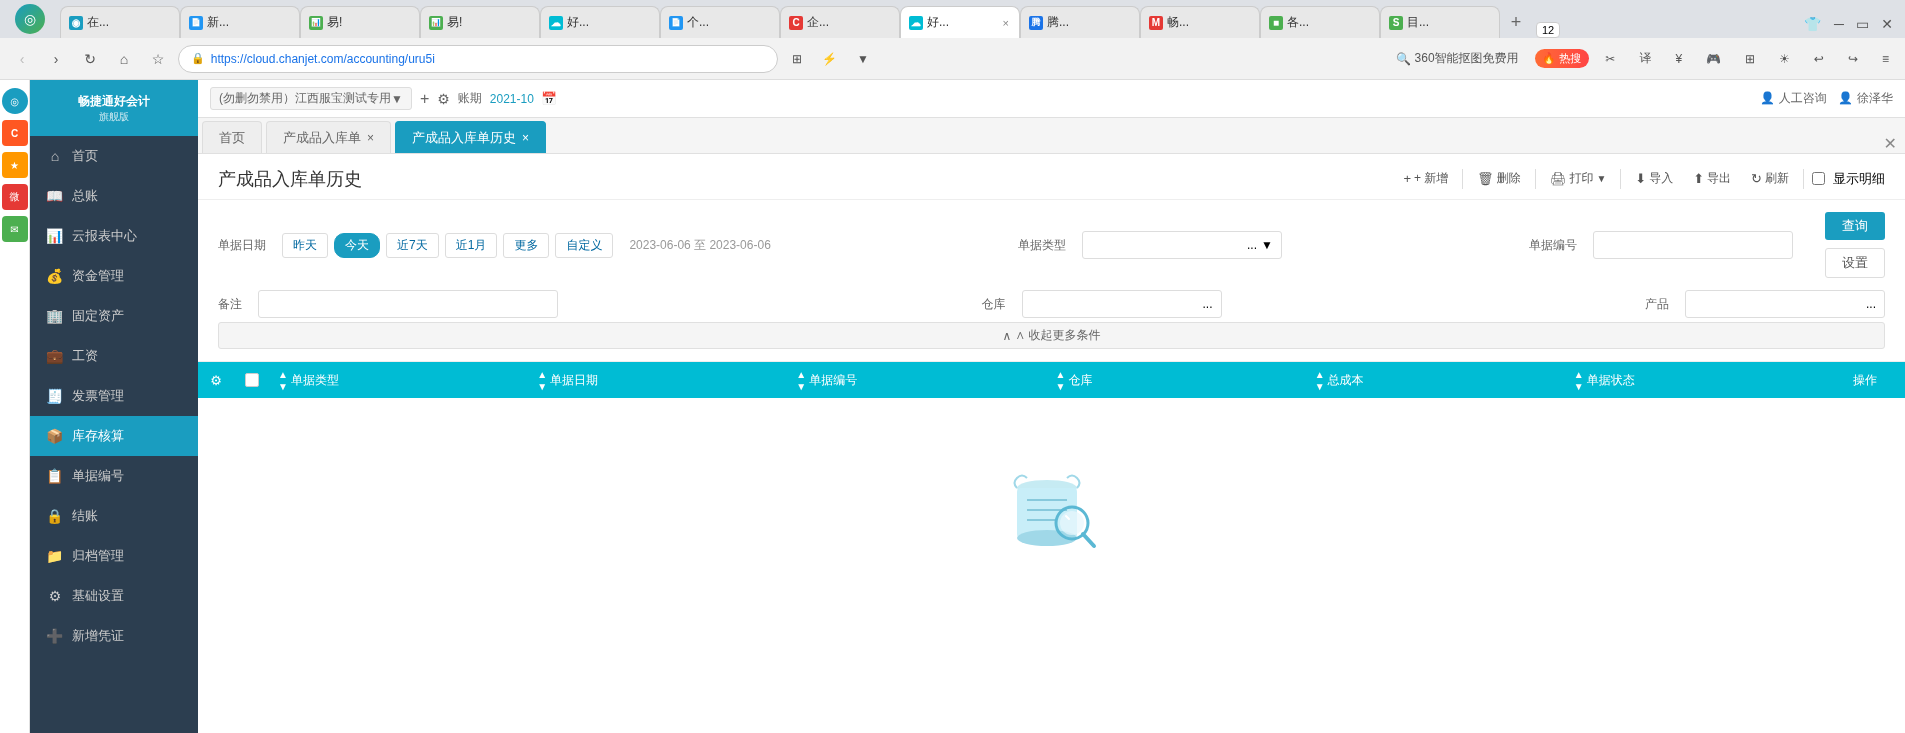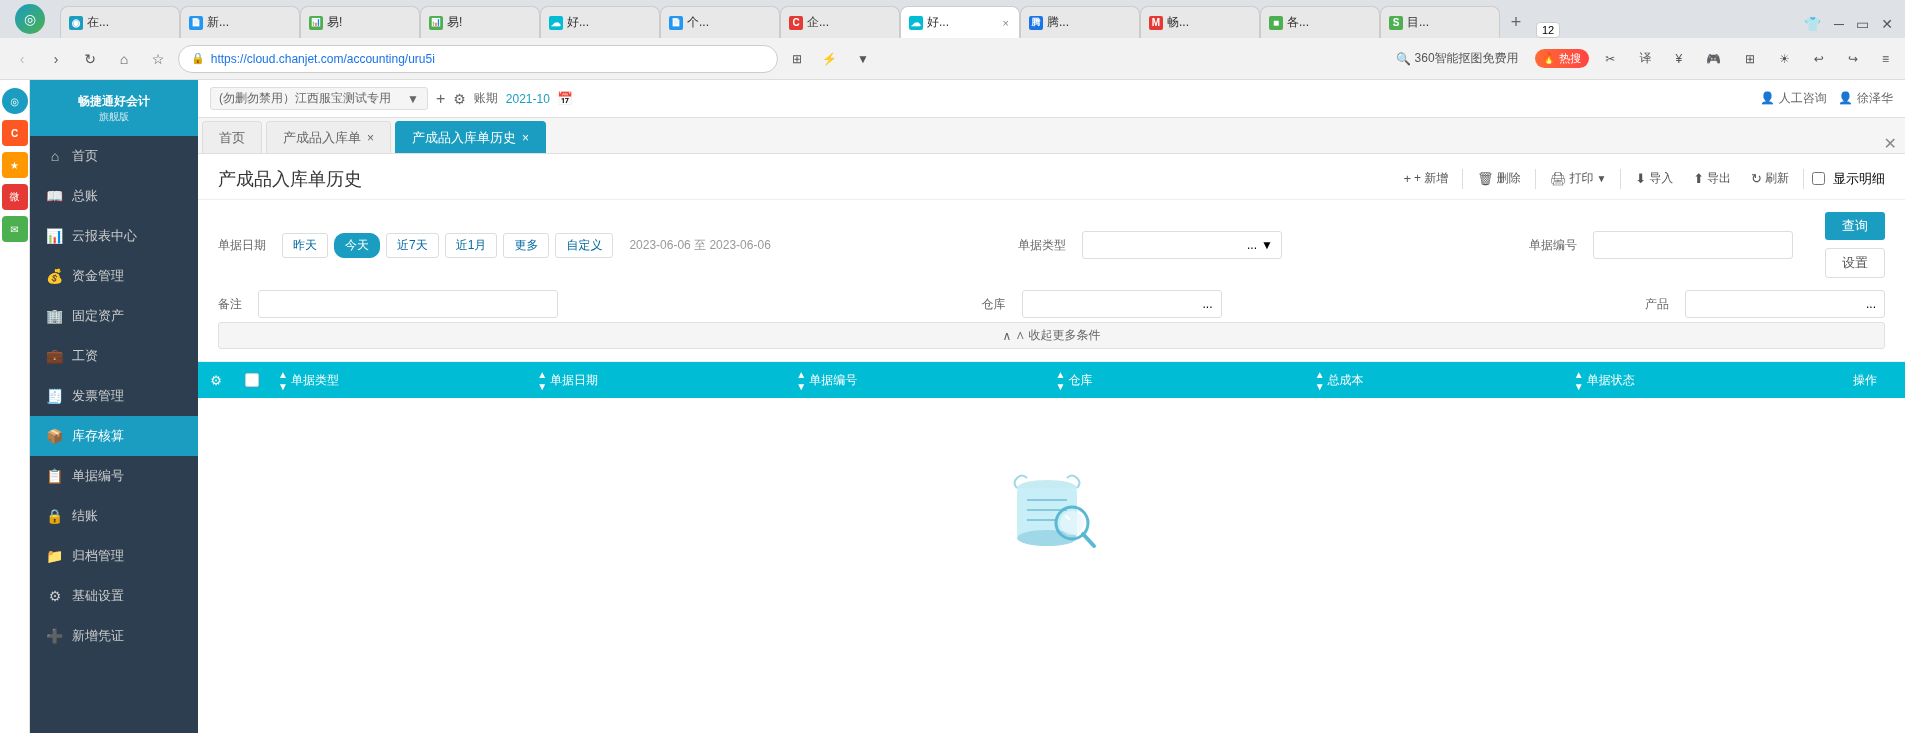--- a/index.html
+++ b/index.html
@@ -47,21 +47,21 @@
     .sidebar-nav { flex: 1; overflow-y: auto; }
     .nav-item { height: 40px; display: flex; align-items: center; padding: 0 16px; color: #ccc; cursor: pointer; gap: 8px; font-size: 13px; }
     .nav-item.active { background: #1a9dc0; color: #fff; }
     .nav-item .nav-icon { font-size: 14px; width: 18px; text-align: center; }
 
     
     .content-area { flex: 1; background: #f5f5f5; display: flex; flex-direction: column; overflow: hidden; }
     
     
     .content-header { height: 38px; background: #fff; display: flex; align-items: center; padding: 0 12px; border-bottom: 1px solid #e0e0e0; gap: 8px; }
-    .company-select { display: flex; align-items: center; gap: 16px; font-size: 12px; color: #666; background: #f5f5f5; border: 1px solid #ddd; border-radius: 3px; padding: 2px 8px; cursor: pointer; }
+    .company-select { display: flex; align-items: center; gap: 0; font-size: 12px; color: #666; background: #f5f5f5; border: 1px solid #ddd; border-radius: 3px; padding: 2px 8px; cursor: pointer; }
     .period-label { font-size: 12px; color: #666; }
     .period-value { font-size: 12px; color: #1a9dc0; cursor: pointer; }
     .header-right { margin-left: auto; display: flex; align-items: center; gap: 12px; }
     .user-service { font-size: 12px; color: #666; cursor: pointer; }
     .user-name { font-size: 12px; color: #666; }
 
     
     .page-tabs { height: 36px; background: #f5f5f5; display: flex; align-items: flex-end; border-bottom: 1px solid #e0e0e0; }
     .page-tab { height: 32px; padding: 0 16px; display: flex; align-items: center; font-size: 13px; color: #666; cursor: pointer; border: 1px solid #ddd; border-bottom: none; border-radius: 4px 4px 0 0; margin-left: 4px; background: #eee; gap: 6px; }
     .page-tab.active { background: #1a9dc0; color: #fff; border-color: #1a9dc0; }

